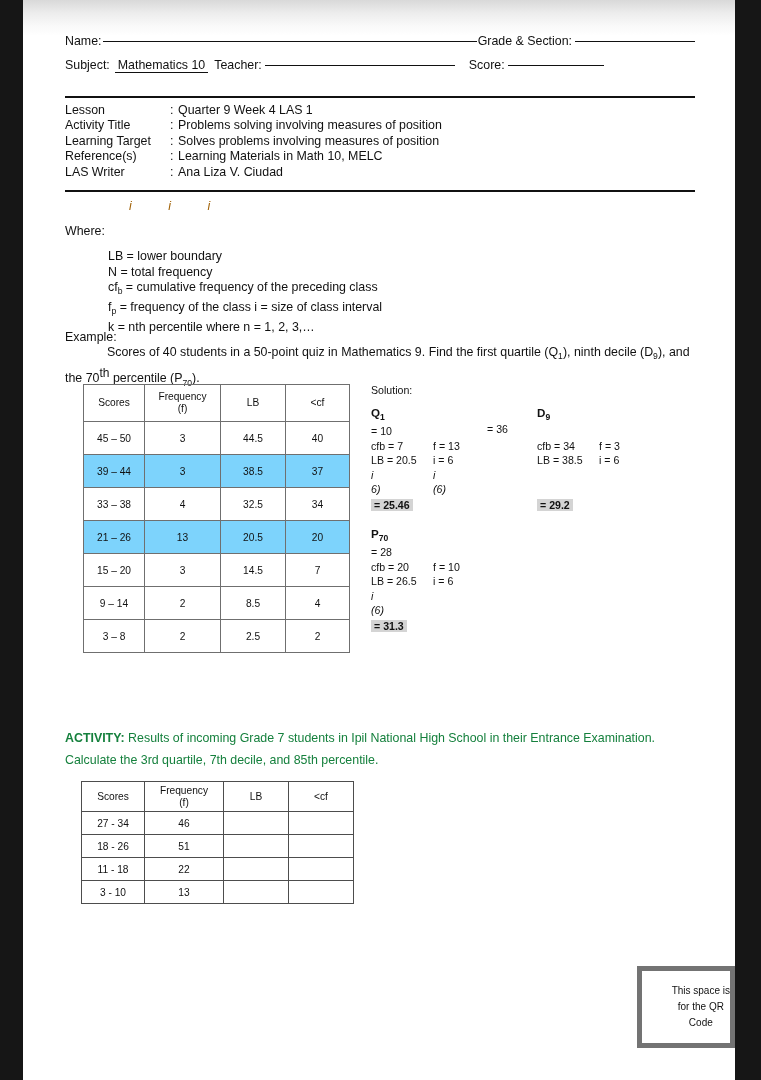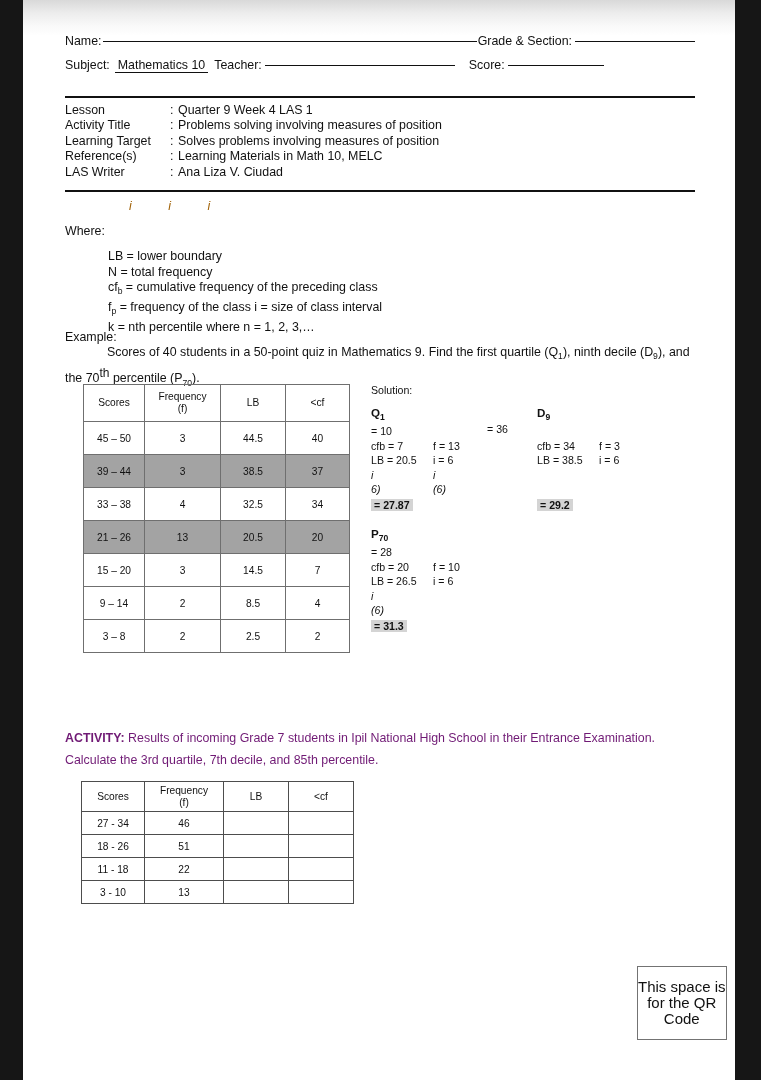--- a/index.html
+++ b/index.html
@@ -174,21 +174,21 @@
   }
   .freq-table thead th {
     height: 36px;
     line-height: 12px;
   }
   .freq-table tbody td { height: 32px; }
   .col-scores { width: 60px; }
   .col-freq   { width: 75px; }
   .col-lb     { width: 64px; }
   .col-cf     { width: 63px; }
-  .row-shaded td { background: #a3a3a3; }
+  .row-shaded td { background: #7dd3fc; }
 
   
   .solution {
     position: absolute;
     left: 348px;
     top: 384px;
     width: 320px;
     font-size: 10.6px;
     color: #111;
   }
@@ -229,21 +229,21 @@
     color: #111;
   }
 
   
   .activity {
     position: absolute;
     left: 42px;
     top: 727px;
     width: 632px;
     font-size: 12.4px;
-    color: #701a75;
+    color: #15803d;
     line-height: 22px;
   }
   .activity b { font-weight: bold; }
 
   .act-table {
     position: absolute;
     left: 58px;
     top: 781px;
     border-collapse: collapse;
     font-size: 10.2px;
@@ -262,26 +262,26 @@
   .a-col-lb     { width: 64px; }
   .a-col-cf     { width: 64px; }
 
   
   .qr-box {
     position: absolute;
     left: 614px;
     top: 966px;
     width: 88px;
     height: 72px;
-    border: 1px solid #737373;
+    border: 5px solid #737373;
     display: flex;
     align-items: center;
-    justify-content: flex-start;
+    justify-content: flex-end;
     text-align: center;
-    font-size: 15px;
+    font-size: 10px;
     line-height: 16px;
     color: #111;
   }
 </style>
 </head>
 <body>
 
 <div class="viewer-bg"></div>
 
 <div class="page">
@@ -414,21 +414,21 @@
     <div class="sol-cols">
       <div class="eq36">= 36</div>
 
       <div class="sol-grp grp-q">
         <div class="sol-name"><span>Q</span><sub>1</sub></div>
         <div class="sol-line">= 10</div>
         <div class="sol-line"><span class="c2">cfb = 7</span><span>f = 13</span></div>
         <div class="sol-line"><span class="c2">LB = 20.5</span><span>i = 6</span></div>
         <div class="sol-line sol-ital"><span class="c2">i</span><span>i</span></div>
         <div class="sol-line sol-ital"><span class="c2">6)</span><span>(6)</span></div>
-        <div class="sol-ans">= 27.87</div>
+        <div class="sol-ans">= 25.46</div>
       </div>
 
       <div class="sol-grp grp-d">
         <div class="sol-name"><span>D</span><sub>9</sub></div>
         <div class="sol-line">&nbsp;</div>
         <div class="sol-line"><span class="c2">cfb = 34</span><span>f = 3</span></div>
         <div class="sol-line"><span class="c2">LB = 38.5</span><span>i = 6</span></div>
         <div class="sol-line">&nbsp;</div>
         <div class="sol-line">&nbsp;</div>
         <div class="sol-ans">= 29.2</div>

